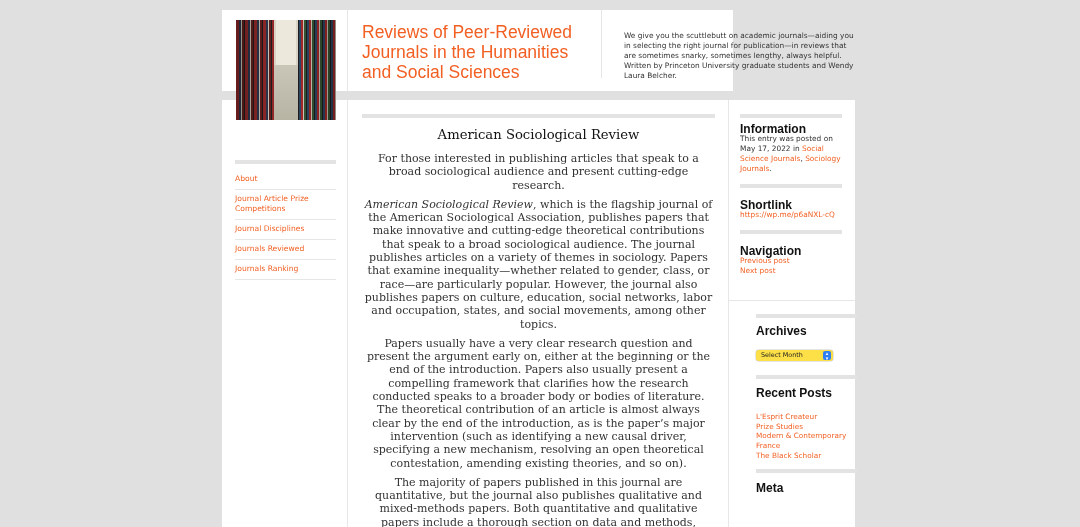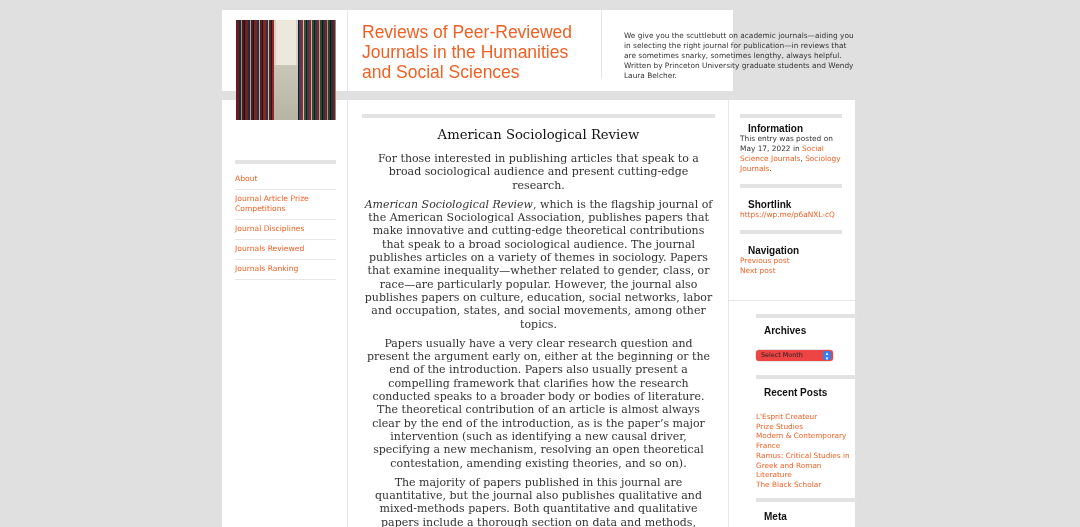--- a/index.html
+++ b/index.html
@@ -69,36 +69,36 @@
   }
   .main p {
     font-family: "DejaVu Serif", serif; font-size: 11px; line-height: 13.3px; color: #333; margin-bottom: 6px;
   }
   .main p em { font-style: italic; }
 
   .right-col { position: absolute; left: 506px; top: 0; width: 127px; height: 427px; border-left: 1px solid #e6e6e6; }
   .widget1 { position: absolute; left: 11px; top: 0; width: 102px; }
   .widget1 .bar { height: 4px; background: #e3e3e3; margin-top: 14px; }
   .widget-title {
-    font-family: "Liberation Sans", sans-serif; font-weight: bold; font-size: 10px; line-height: 10px; color: #111; margin-left: 8px;
+    font-family: "Liberation Sans", sans-serif; font-weight: bold; font-size: 12px; line-height: 10px; color: #111;
   }
   .w-text { font-family: "DejaVu Sans", sans-serif; font-size: 7.4px; line-height: 10px; color: #333; }
   .w-link { font-family: "DejaVu Sans", sans-serif; font-size: 7.4px; line-height: 10px; color: #f25f22; text-decoration: none; }
   .w-link-block { display: block; }
   .info-block { margin-top: 6px; }
   .short-block { margin-top: 12px; }
   .nav-block { margin-top: 12px; }
   .bar2 { height: 4px; background: #e3e3e3; margin-top: 10px; }
 
   .right-split { position: absolute; left: 0; top: 200px; width: 126px; height: 1px; background: #e6e6e6; }
   .widget2 { position: absolute; left: 27px; top: 214px; width: 101px; }
   .widget2 .bar { height: 4px; background: #e3e3e3; }
   .archives-title { margin-top: 8px; }
   .select-month {
-    margin-top: 14px; width: 77px; height: 11px; border-radius: 3px; background: #ef4444;
+    margin-top: 14px; width: 77px; height: 11px; border-radius: 3px; background: #fde047;
     box-shadow: 0 0 0 0.5px #ccc; position: relative;
     font-family: "DejaVu Sans", sans-serif; font-size: 6.4px; line-height: 11px; color: #222; padding-left: 5px;
   }
   .select-month .arrows {
     position: absolute; right: 2px; top: 1px; width: 8px; height: 9px; background: #2f7ef2; border-radius: 2px;
     color: #fff; font-size: 5px; line-height: 4.5px; text-align: center;
   }
   .recent-block { margin-top: 14px; }
   .recent-title { margin-top: 9px; }
   .recent-list { margin-top: 14px; }
@@ -175,20 +175,19 @@
       <div class="select-month">
         <span>Select Month</span>
         <span class="arrows">▴<br>▾</span>
       </div>
       <div class="bar recent-block"></div>
       <div class="widget-title recent-title">Recent Posts</div>
       <div class="recent-list">
         <a>L'Esprit Createur</a>
         <a>Prize Studies</a>
         <a>Modern &amp; Contemporary France</a>
-        <a>Ramus: Critical Studies in Greek and Roman Literature</a>
         <a>The Black Scholar</a>
       </div>
       <div class="bar meta-bar"></div>
       <div class="widget-title meta-title">Meta</div>
     </div>
   </div>
 </div>
 
 </body></html>

